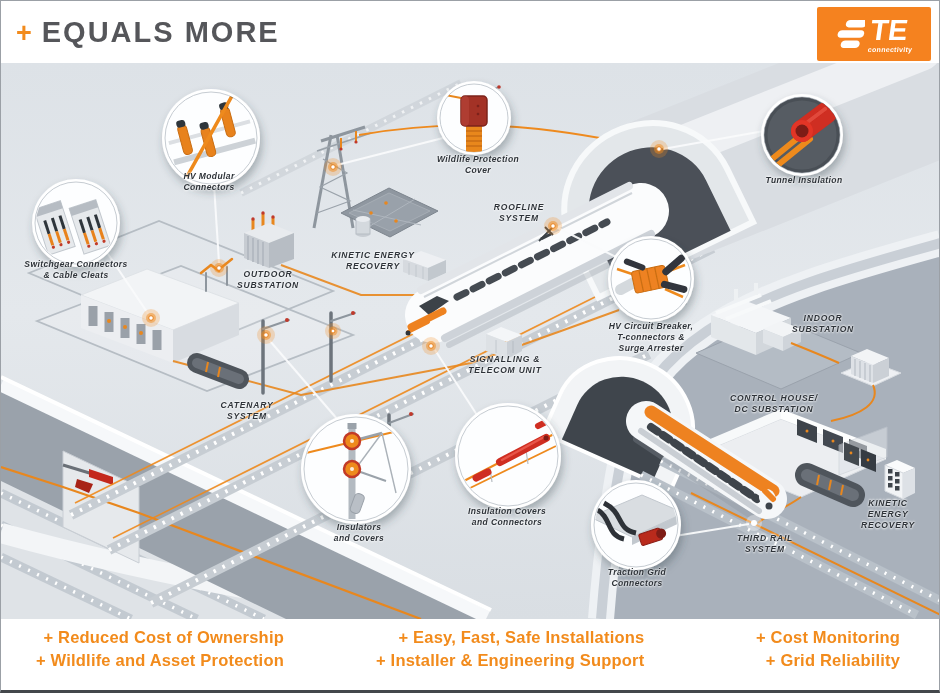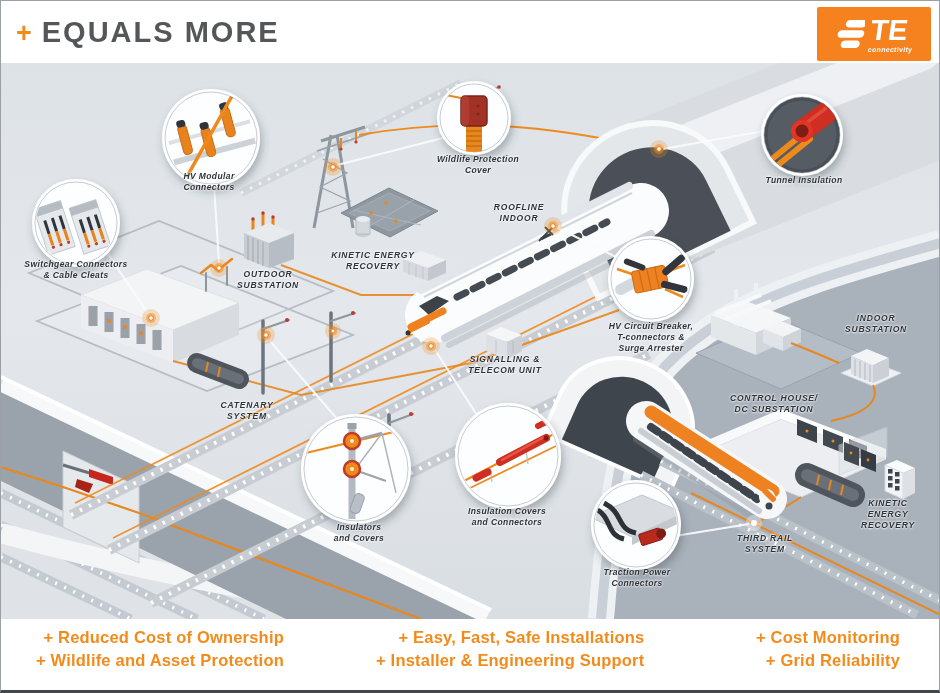--- a/index.html
+++ b/index.html
@@ -591,33 +591,33 @@
     <div class="slabel" style="left:477px;top:153px">Wildlife Protection
 Cover</div>
     <div class="slabel" style="left:803px;top:174px">Tunnel Insulation</div>
     <div class="slabel" style="left:650px;top:320px">HV Circuit Breaker,
 T-connectors &amp;
 Surge Arrester</div>
     <div class="slabel" style="left:358px;top:521px">Insulators
 and Covers</div>
     <div class="slabel" style="left:506px;top:505px">Insulation Covers
 and Connectors</div>
-    <div class="slabel" style="left:636px;top:566px">Traction Power
+    <div class="slabel" style="left:636px;top:566px">Traction Grid
 Connectors</div>
     <div class="slabel uc" style="left:518px;top:201px">ROOFLINE
-INDOOR</div>
+SYSTEM</div>
     <div class="slabel uc" style="left:267px;top:268px">OUTDOOR
 SUBSTATION</div>
     <div class="slabel uc" style="left:372px;top:249px">KINETIC ENERGY
 RECOVERY</div>
     <div class="slabel uc" style="left:504px;top:353px">SIGNALLING &amp;
 TELECOM UNIT</div>
     <div class="slabel uc" style="left:246px;top:399px">CATENARY
 SYSTEM</div>
-    <div class="slabel uc" style="left:875px;top:312px">INDOOR
+    <div class="slabel uc" style="left:822px;top:312px">INDOOR
 SUBSTATION</div>
     <div class="slabel uc" style="left:773px;top:392px">CONTROL HOUSE/
 DC SUBSTATION</div>
     <div class="slabel uc" style="left:887px;top:497px">KINETIC ENERGY
 RECOVERY</div>
     <div class="slabel uc" style="left:764px;top:532px">THIRD RAIL
 SYSTEM</div>
   </div>
 
   <div class="footer">

